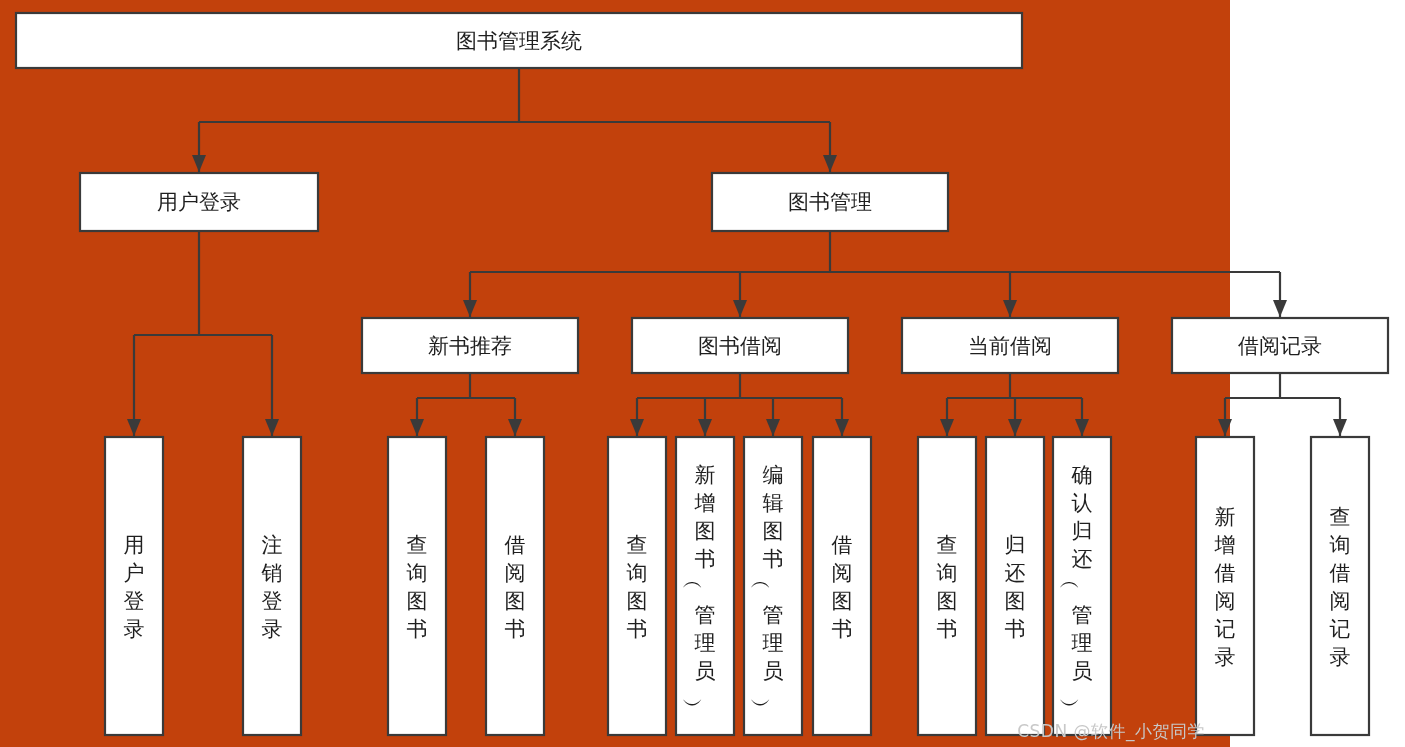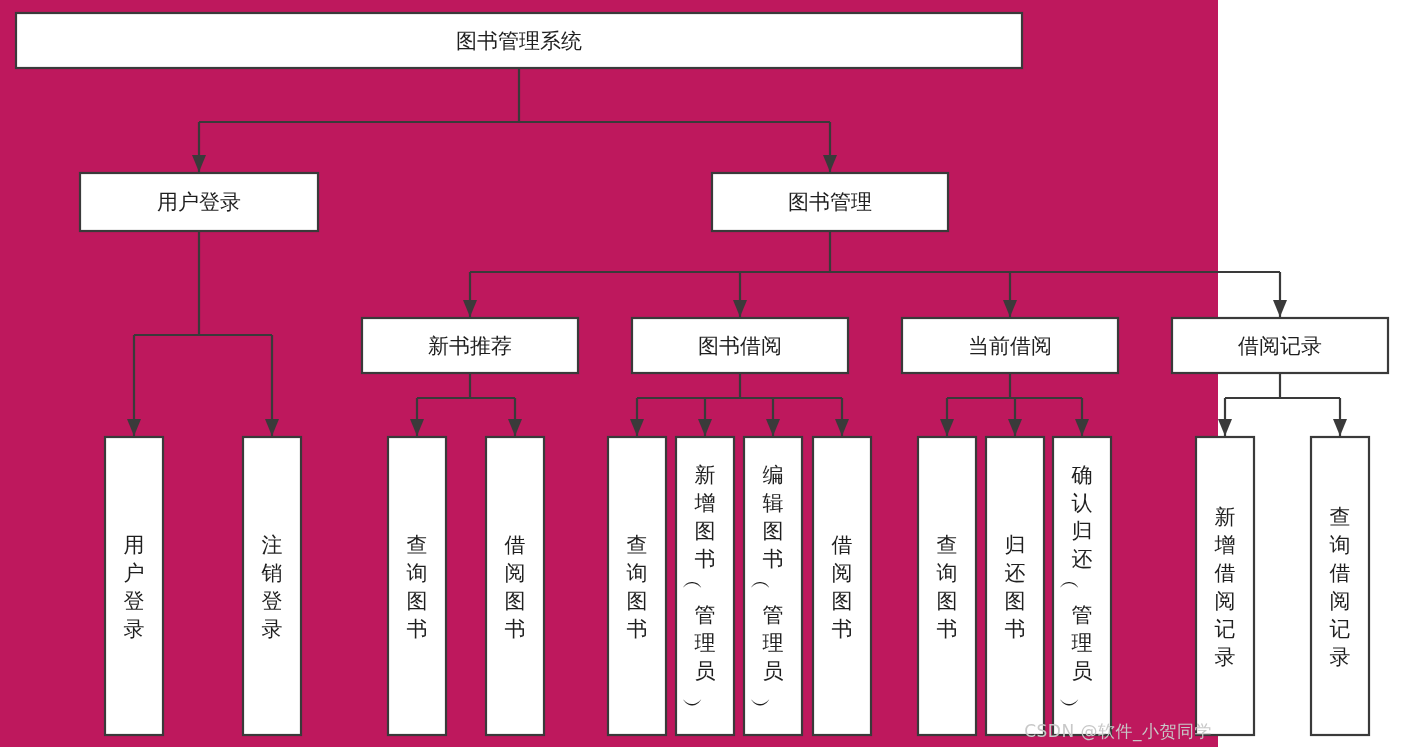--- a/index.html
+++ b/index.html
@@ -10,21 +10,22 @@
   body {
     width: 1405px;
     height: 747px;
     font-family: "DejaVu Sans", "Liberation Sans", sans-serif;
     overflow: hidden;
   }
   #diagram-root {
     position: relative;
     width: 1218px;
     height: 747px;
-    background: #be185d;
+    background: #c2410c;
+    padding-left: 12px;
   }
   svg.flow {
     position: absolute;
     left: 0;
     top: 0;
     width: 1405px;
     height: 747px;
   }
   .node-rect {
     fill: #ffffff;
@@ -49,21 +50,21 @@
     stroke-width: 2.2;
     fill: none;
     stroke-linecap: butt;
   }
   .arrow-head {
     fill: #3a3a3a;
     stroke: none;
   }
   .watermark {
     position: absolute;
-    right: 6px;
+    right: 25px;
     bottom: 4px;
     font-family: "DejaVu Sans", "Liberation Sans", sans-serif;
     font-size: 17px;
     color: #c8c8c8;
     letter-spacing: 0.5px;
     white-space: nowrap;
     user-select: none;
   }
 </style>
 </head>

